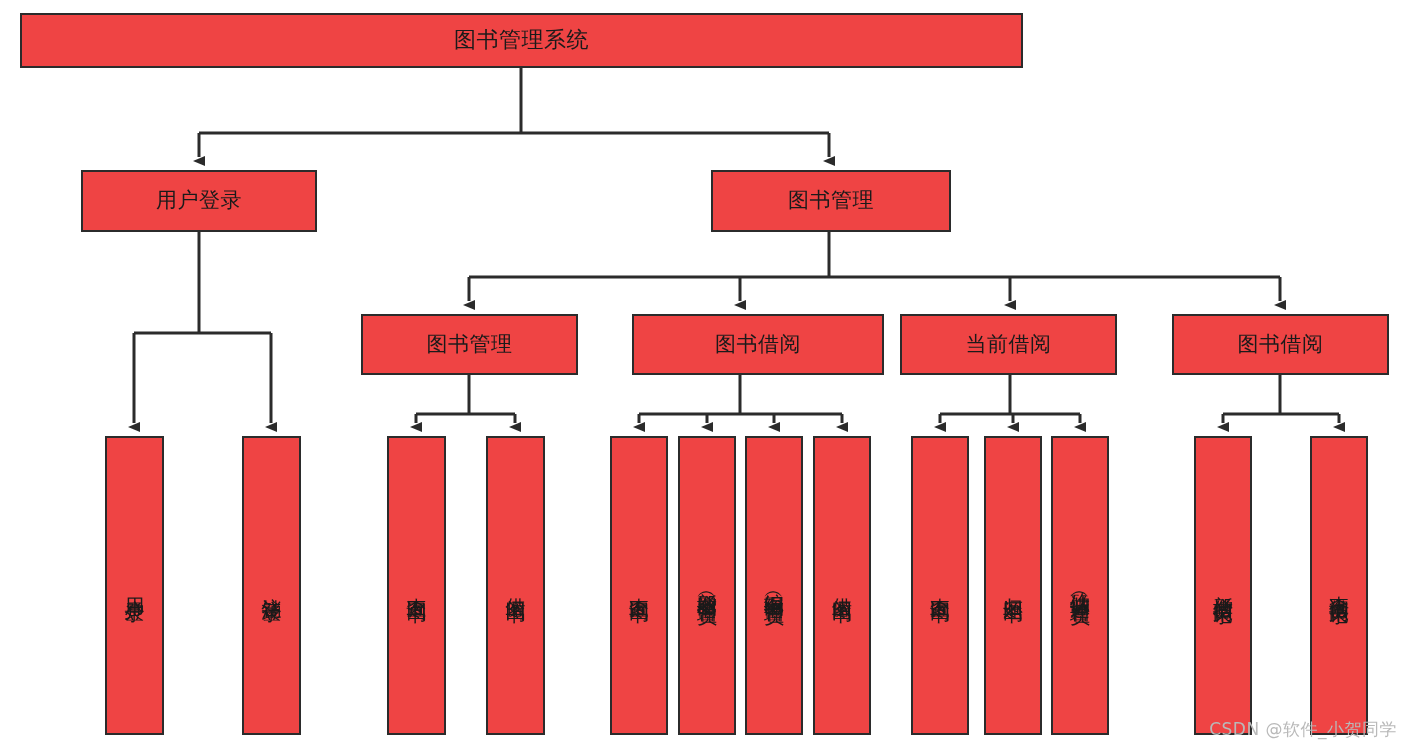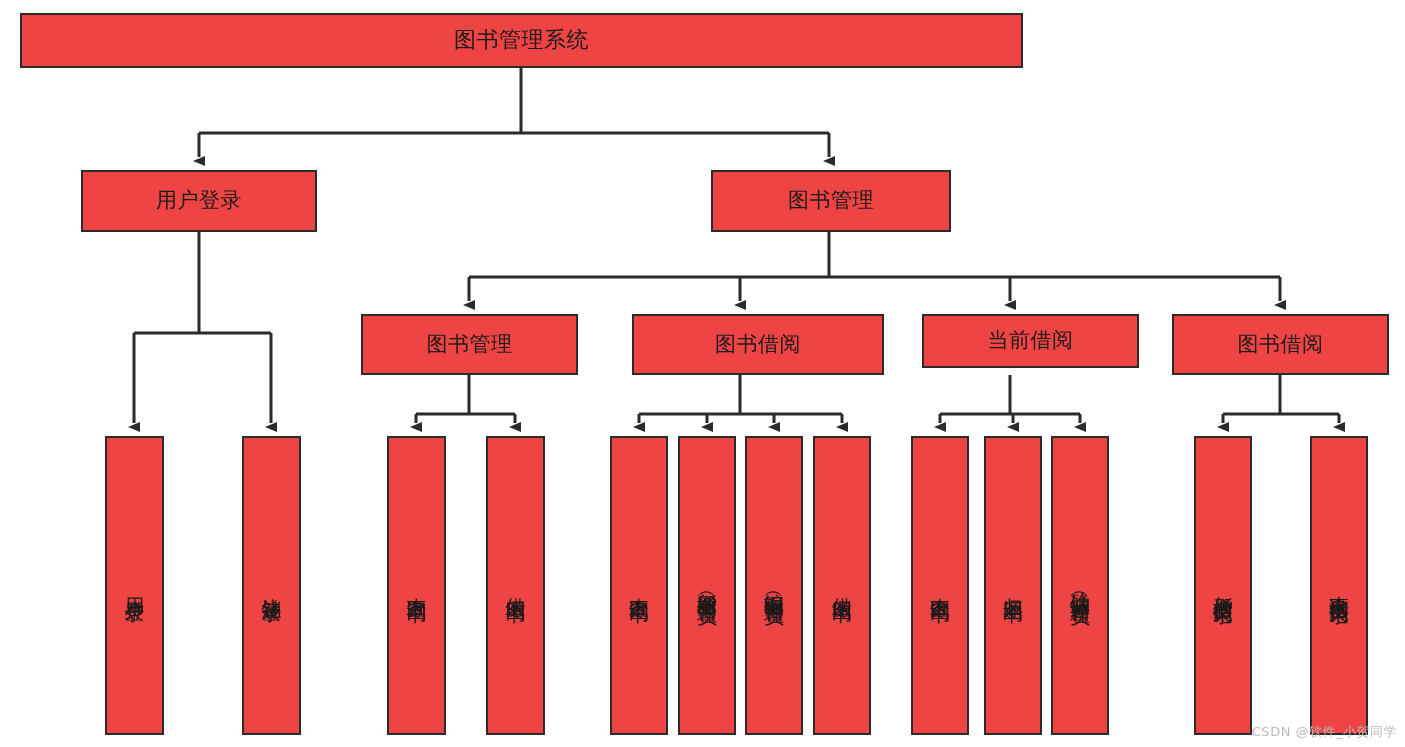--- a/index.html
+++ b/index.html
@@ -57,21 +57,21 @@
   .node.v .vtxt {
     writing-mode: vertical-rl;
     text-orientation: upright;
     display: block;
     white-space: nowrap;
   }
   .watermark {
     position: absolute;
     right: 8px;
     bottom: 6px;
-    font-size: 13px;
+    font-size: 17px;
     color: #b9b9b9;
     letter-spacing: 0.5px;
     z-index: 3;
     white-space: nowrap;
   }
 </style>
 </head>
 <body>
 
 <div id="canvas">
@@ -129,21 +129,21 @@
   <div class="node h" style="left: 711px; top: 170px; width: 240px; height: 62px;">
     <span>图书管理</span>
   </div>
 
   <div class="node h" style="left: 361px; top: 314px; width: 217px; height: 61px;">
     <span>图书管理</span>
   </div>
   <div class="node h" style="left: 632px; top: 314px; width: 252px; height: 61px;">
     <span>图书借阅</span>
   </div>
-  <div class="node h" style="left: 922px; top: 314px; width: 217px; height: 54px;">
+  <div class="node h" style="left: 900px; top: 314px; width: 217px; height: 61px;">
     <span>当前借阅</span>
   </div>
   <div class="node h" style="left: 1172px; top: 314px; width: 217px; height: 61px;">
     <span>图书借阅</span>
   </div>
 
   <div class="node v" style="left: 105px; top: 436px; width: 59px; height: 299px;">
     <span class="vtxt">用户登录</span>
   </div>
   <div class="node v" style="left: 242px; top: 436px; width: 59px; height: 299px;">

